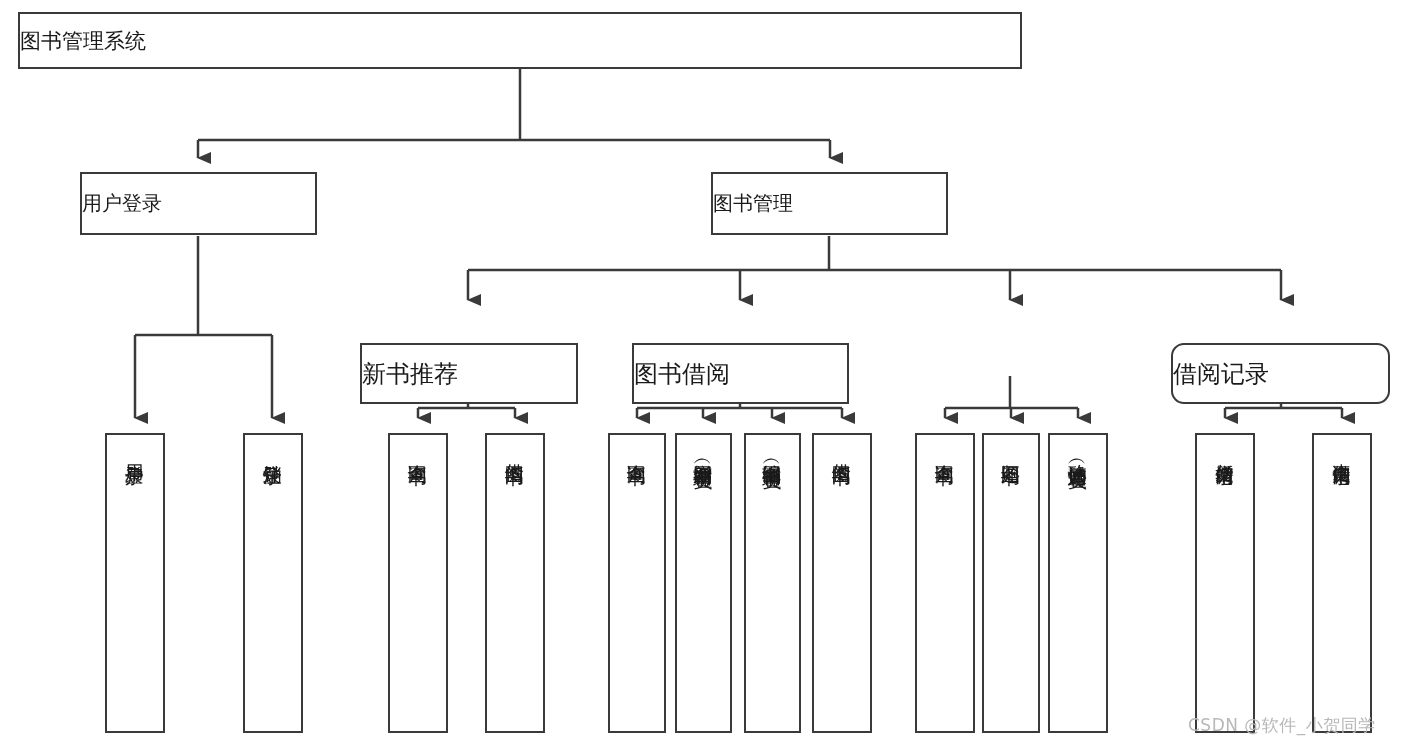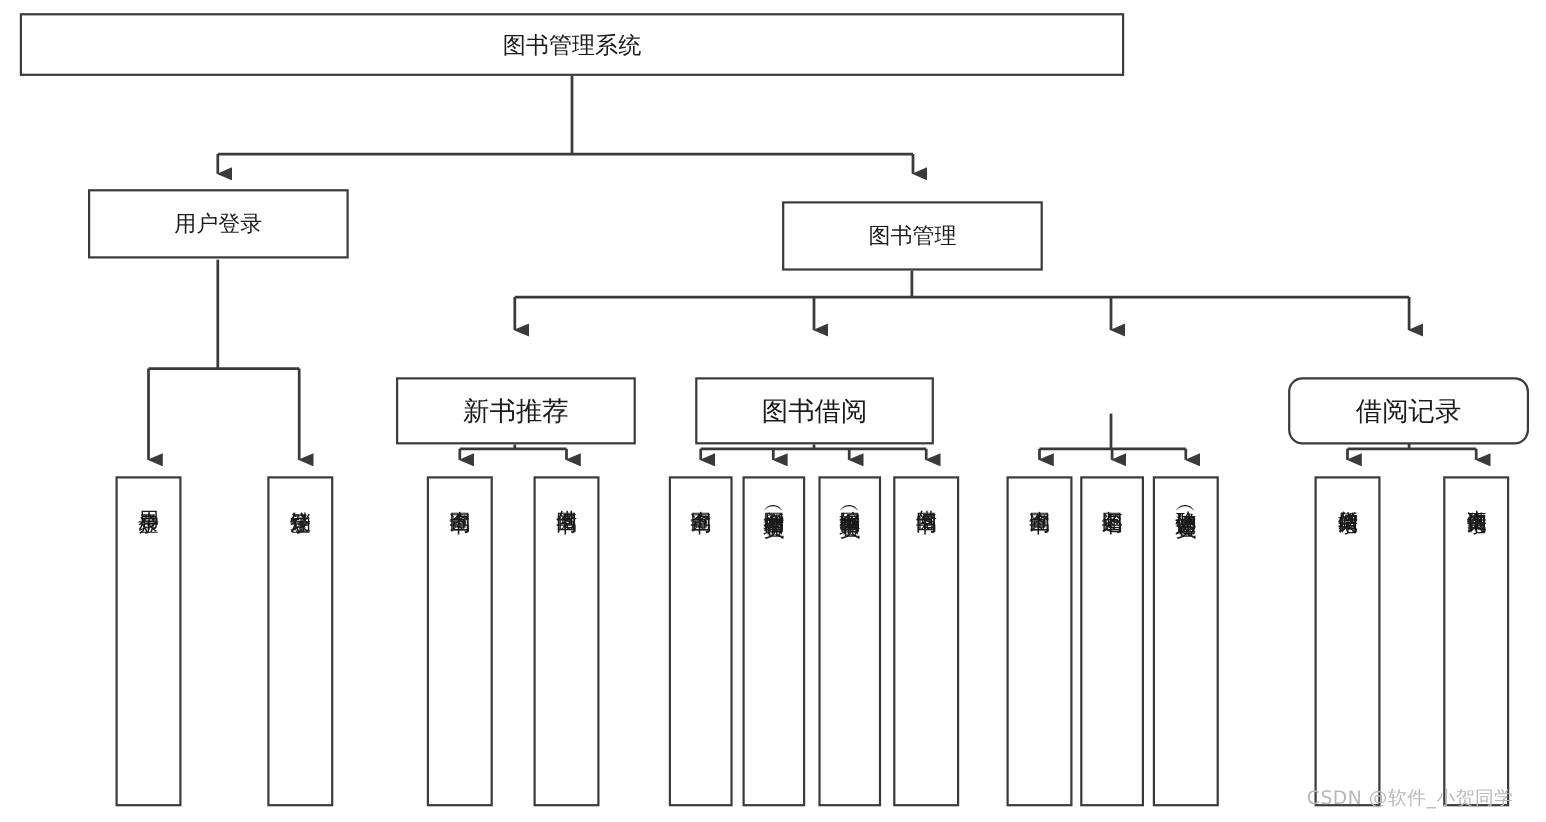--- a/index.html
+++ b/index.html
@@ -23,21 +23,21 @@
     height: 747px;
     pointer-events: none;
   }
   .node {
     position: absolute;
     box-sizing: border-box;
     background: #ffffff;
     border: 2px solid #3a3a3a;
     display: flex;
     align-items: center;
-    justify-content: center;
+    justify-content: flex-start;
     color: #1a1a1a;
     z-index: 2;
   }
   .node.root {
     font-size: 21px;
   }
   .node.level2 {
     font-size: 20px;
   }
   .node.level3 {
@@ -126,21 +126,21 @@
     </g>
   </svg>
 
   <div class="node root" style="left:18px; top:12px; width:1004px; height:57px;">
     <span>图书管理系统</span>
   </div>
 
   <div class="node level2" style="left:80px; top:172px; width:237px; height:63px;">
     <span>用户登录</span>
   </div>
-  <div class="node level2" style="left:711px; top:183px; width:237px; height:63px;">
+  <div class="node level2" style="left:711px; top:172px; width:237px; height:63px;">
     <span>图书管理</span>
   </div>
 
   <div class="node level3" style="left:360px; top:315px; width:218px; height:61px;">
     <span>新书推荐</span>
   </div>
   <div class="node level3" style="left:632px; top:315px; width:217px; height:61px;">
     <span>图书借阅</span>
   </div>
   <div class="node level3" style="left:1171px; top:315px; width:219px; height:61px;border-radius:13px;">

